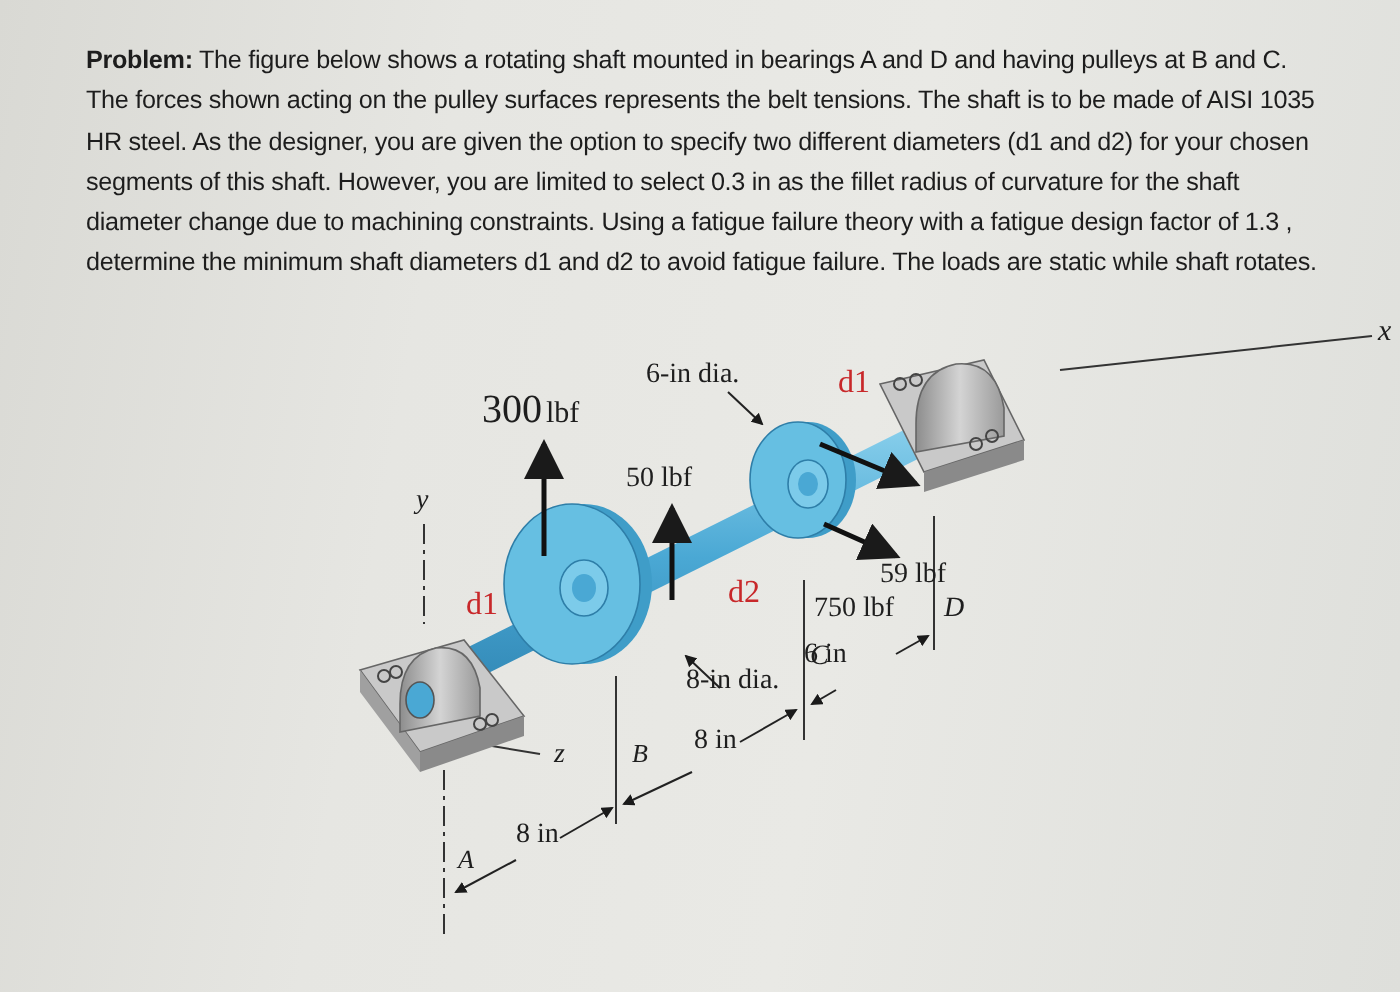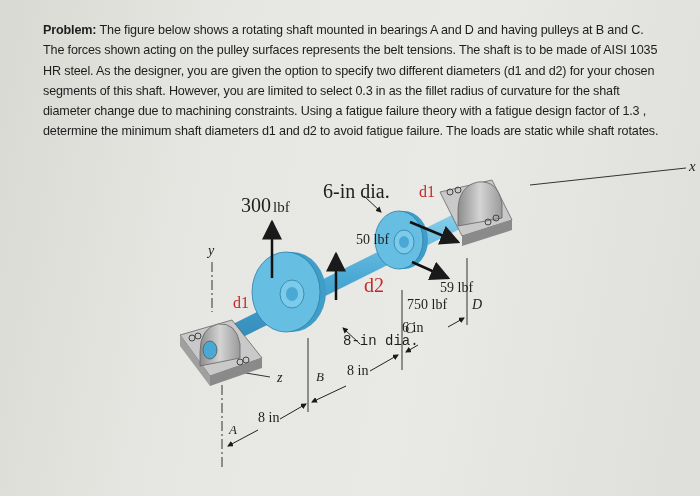--- a/index.html
+++ b/index.html
@@ -108,28 +108,28 @@
     <line x1="346" y1="386" x2="312" y2="402" stroke="#222" stroke-width="1" marker-end="url(#arrS)"></line>
     <line x1="370" y1="371" x2="398" y2="355" stroke="#222" stroke-width="1" marker-end="url(#arrS)"></line>
     <line x1="418" y1="345" x2="406" y2="352" stroke="#222" stroke-width="1" marker-end="url(#arrS)"></line>
     <line x1="448" y1="327" x2="464" y2="318" stroke="#222" stroke-width="1" marker-end="url(#arrS)"></line>
   </svg>
 
   
   <span class="lbl" style="left:241px;top:194px;font-size:20px;">
     <span>300</span><span style="font-size:15px;margin-left:2px;">lbf</span>
   </span>
-  <span class="lbl" style="left:323px;top:180px;font-size:20px;">6-in dia.</span>
-  <span class="lbl" style="left:313px;top:232px;font-size:14px;margin-left:43px;">50 lbf</span>
+  <span class="lbl" style="left:323px;top:180px;font-size:14px;">6-in dia.</span>
+  <span class="lbl" style="left:313px;top:232px;font-size:14px;">50 lbf</span>
   <span class="lbl" style="left:440px;top:248px;font-size:14px;margin-top:32px;">59 lbf</span>
   <span class="lbl" style="left:407px;top:297px;font-size:14px;">750 lbf</span>
-  <span class="lbl" style="left:343px;top:333px;font-size:14px;font-family:Liberation Mono, monospace;">8-in dia.</span>
+  <span class="lbl" style="left:343px;top:333px;font-size:14px;">8-in dia.</span>
   <span class="lbl red" style="left:233px;top:294px;font-size:16px;">d1</span>
   <span class="lbl red" style="left:419px;top:183px;font-size:16px;">d1</span>
-  <span class="lbl red" style="left:364px;top:274px;font-size:20px;">d2</span>
+  <span class="lbl red" style="left:364px;top:288px;font-size:16px;">d2</span>
   <span class="lbl ital" style="left:689px;top:158px;font-size:15px;">x</span>
   <span class="lbl ital" style="left:208px;top:243px;font-size:14px;">y</span>
   <span class="lbl ital" style="left:277px;top:370px;font-size:14px;">z</span>
   <span class="lbl ital" style="left:229px;top:422px;font-size:13px;">A</span>
   <span class="lbl ital" style="left:316px;top:369px;font-size:13px;">B</span>
   <span class="lbl ital" style="left:405px;top:321px;font-size:14px;">C</span>
   <span class="lbl ital" style="left:472px;top:297px;font-size:14px;">D</span>
   <span class="lbl" style="left:258px;top:410px;font-size:14px;">8 in</span>
   <span class="lbl" style="left:347px;top:363px;font-size:14px;">8 in</span>
   <span class="lbl" style="left:402px;top:320px;font-size:14px;">6 in</span>

